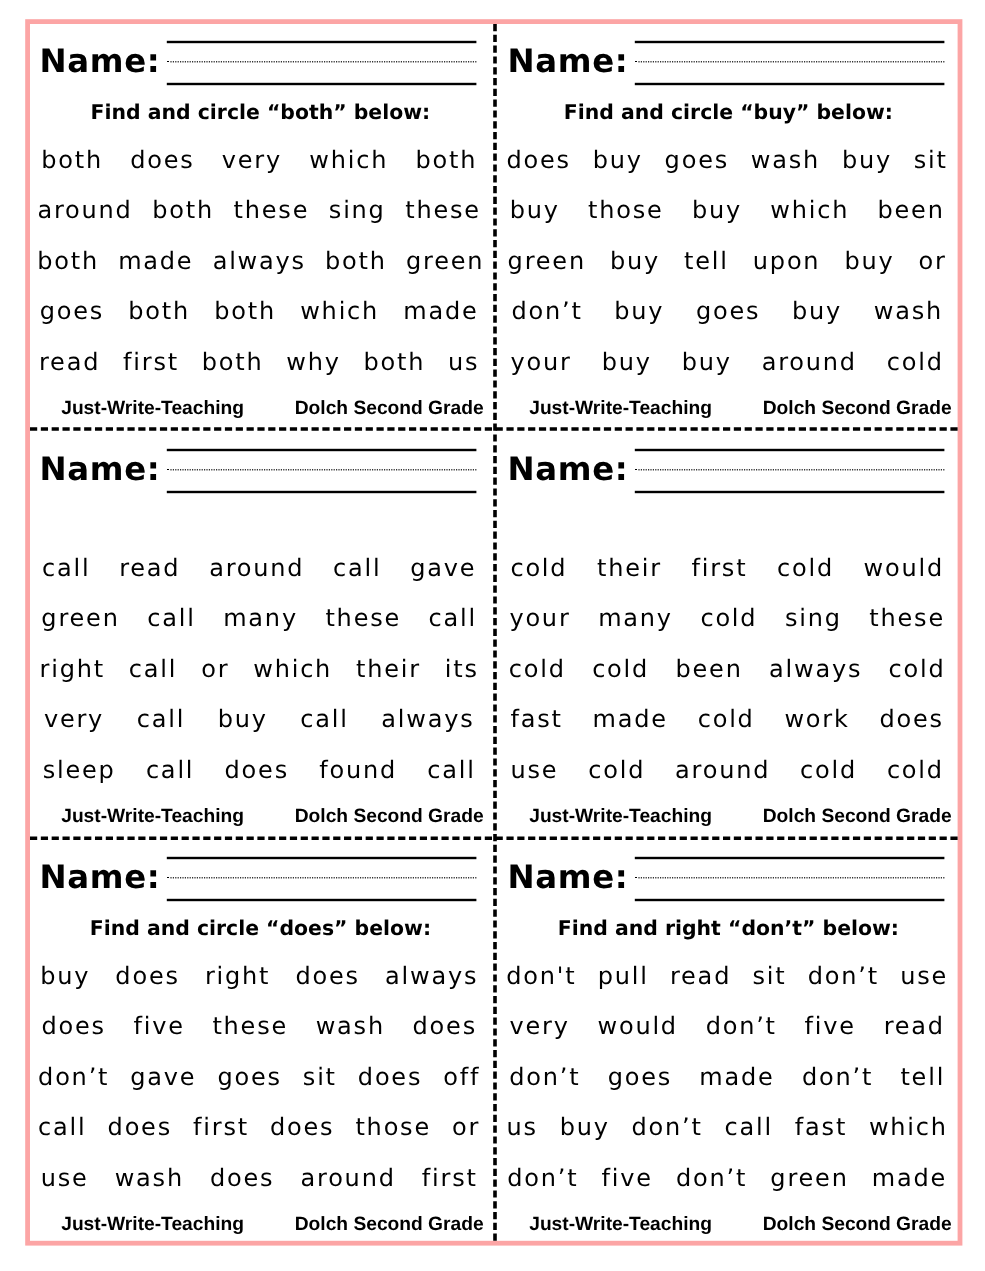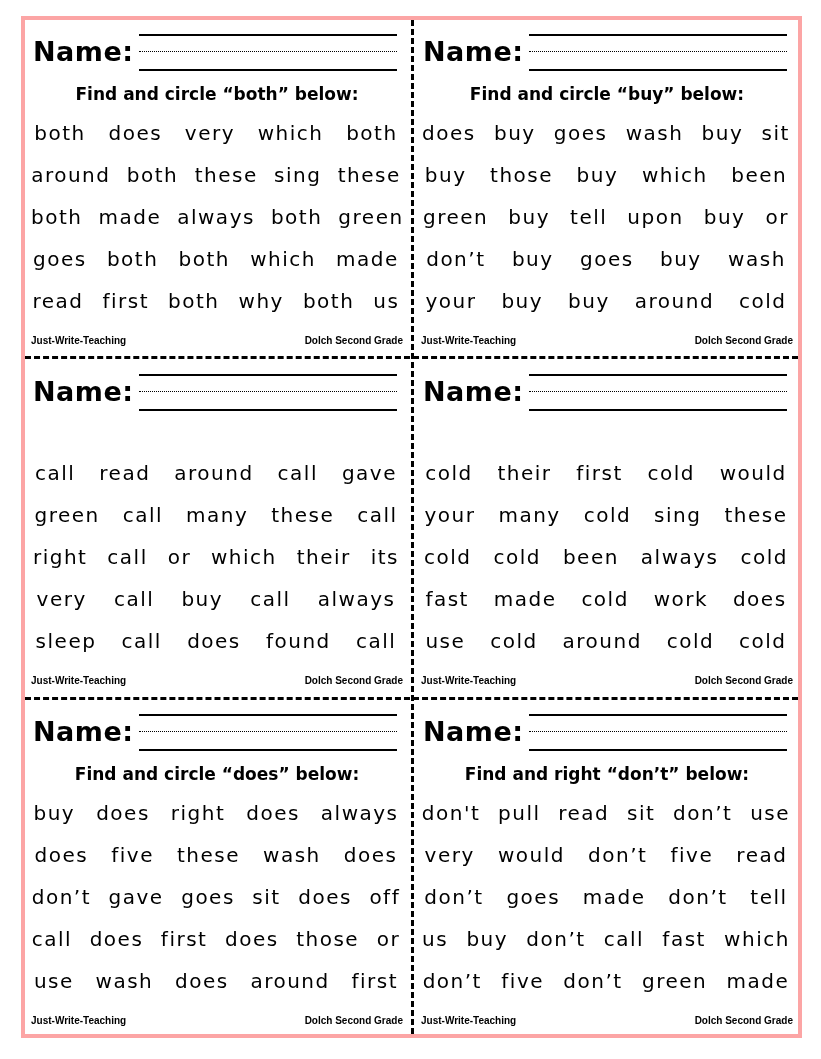--- a/index.html
+++ b/index.html
@@ -124,23 +124,24 @@
       gap: 16px;
     }
     .word {
       white-space: nowrap;
     }
 
     .footer-left, .footer-right {
       position: absolute;
       top: 313px;
       font-family: "Liberation Sans", sans-serif;
-      font-size: 10px;
+      font-size: 16px;
       font-weight: bold;
       line-height: 16px;
+      margin-left: 20px;
     }
     .footer-left { left: 6px; }
     .footer-right { right: 6px; }
   </style>
 </head>
 <body>
 
 <div class="sheet">
   <div class="v-divider"></div>
   <div class="h-divider one"></div>

